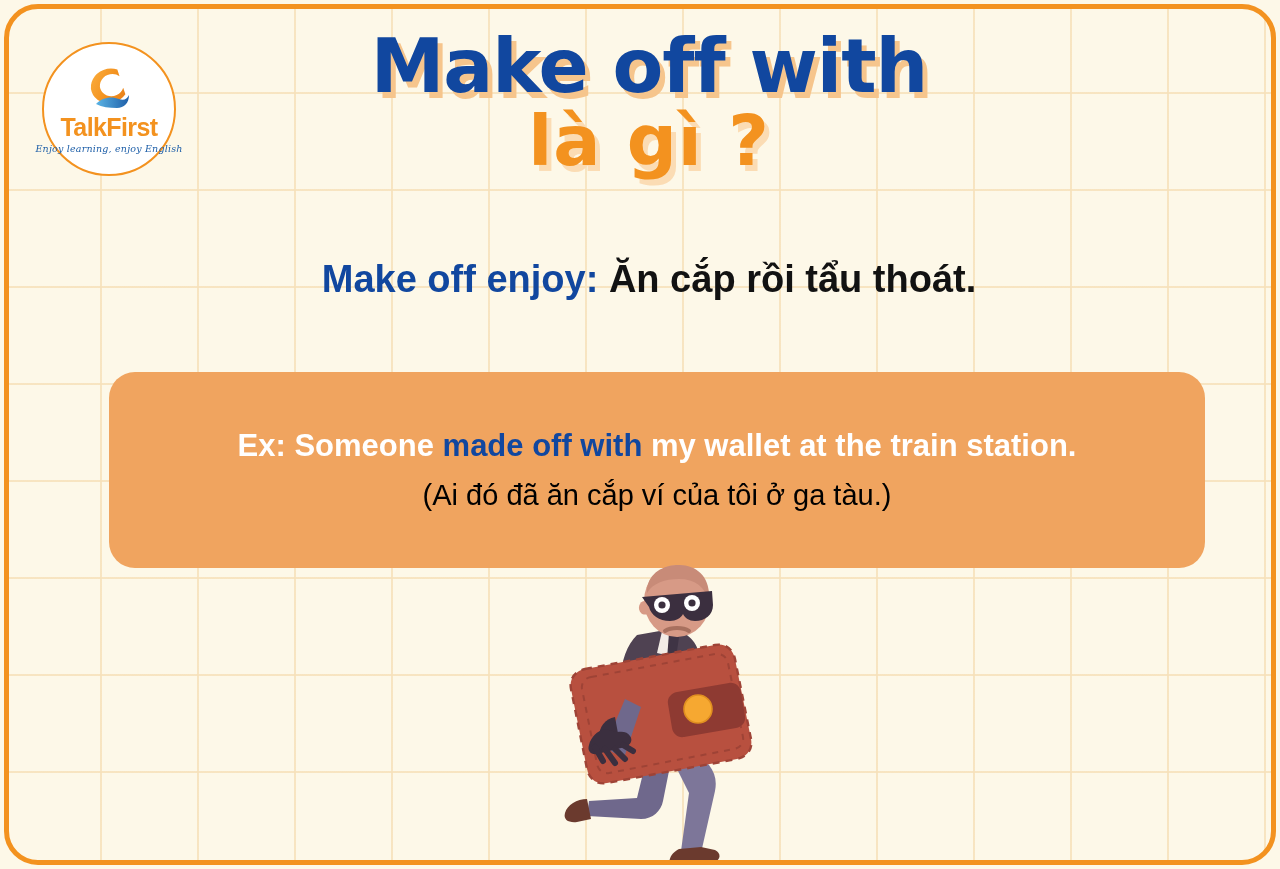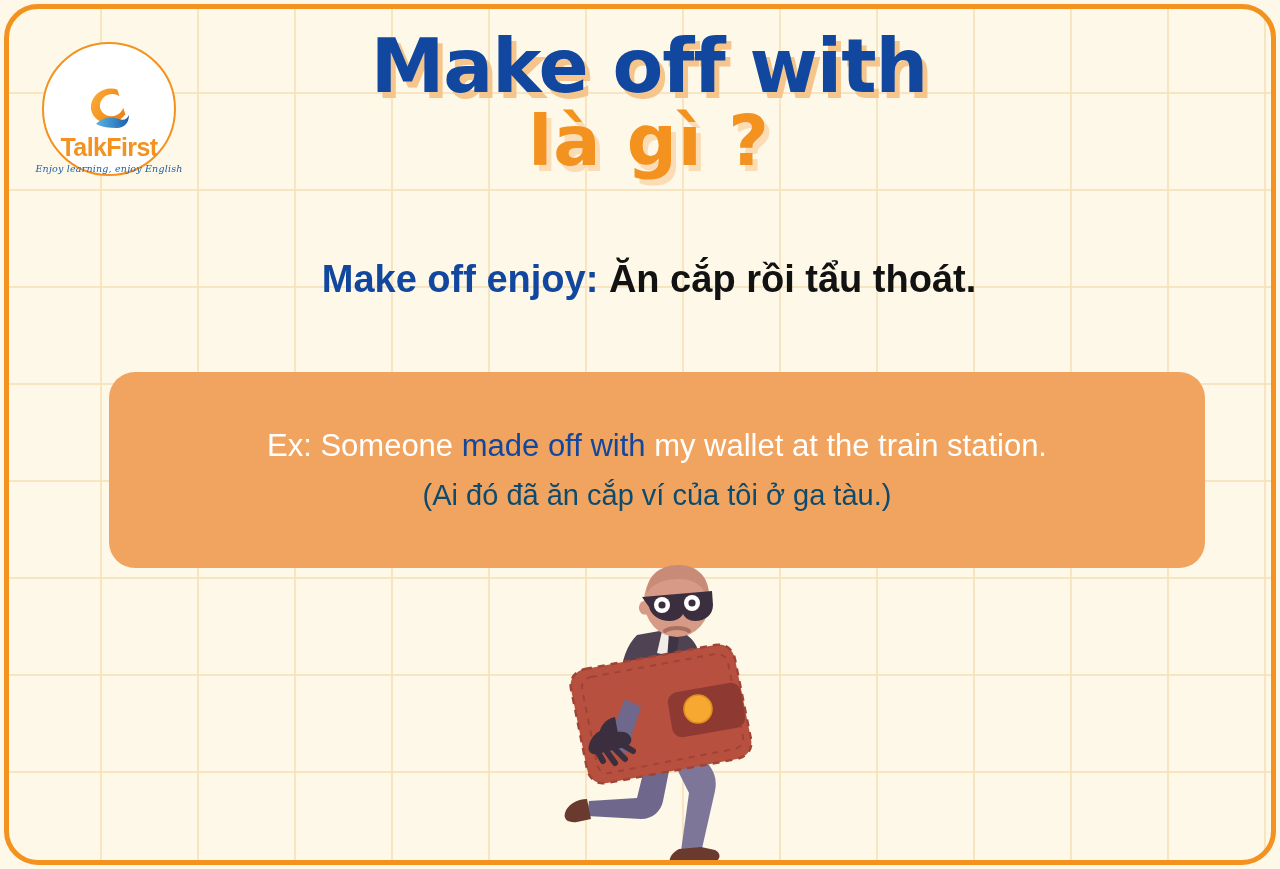--- a/index.html
+++ b/index.html
@@ -43,21 +43,21 @@
     top: 33px;
     width: 134px;
     height: 134px;
     border-radius: 50%;
     background: #ffffff;
     border: 2px solid #f3921f;
     box-sizing: border-box;
     display: flex;
     flex-direction: column;
     align-items: center;
-    justify-content: flex-end;
+    justify-content: center;
   }
   .logo-mark {
     width: 62px;
     height: 50px;
     margin-bottom: 1px;
   }
   .logo-word {
     font-size: 25px;
     font-weight: bold;
     color: #f3921f;
@@ -126,31 +126,31 @@
     box-sizing: border-box;
     background: #f0a45f;
     border-radius: 26px;
     display: flex;
     flex-direction: column;
     align-items: center;
     justify-content: center;
   }
   .example-en {
     font-size: 31px;
-    font-weight: normal;
+    font-weight: bold;
     color: #ffffff;
     line-height: 1.25;
     text-align: left;
     white-space: nowrap;
   }
   .example-en .hl { color: #11479f; }
   .example-vi {
     margin-top: 12px;
     font-size: 29px;
-    color: #0c4a6e;
+    color: #000000;
     line-height: 1.25;
     text-align: right;
     white-space: nowrap;
   }
   
   .illustration {
     position: absolute;
     left: 520px;
     top: 552px;
     width: 290px;

